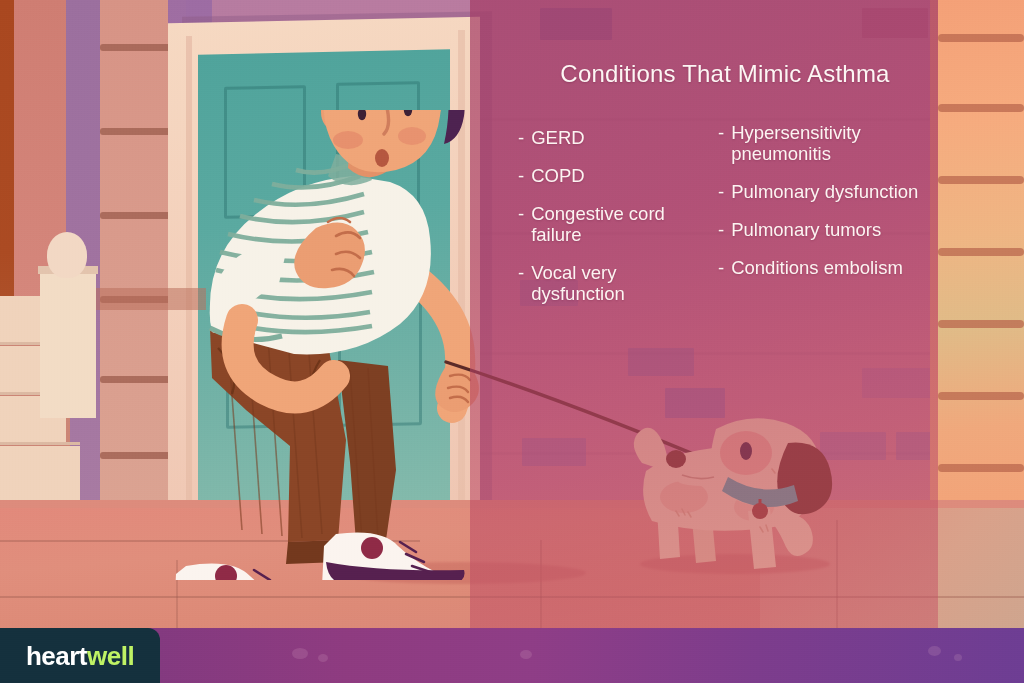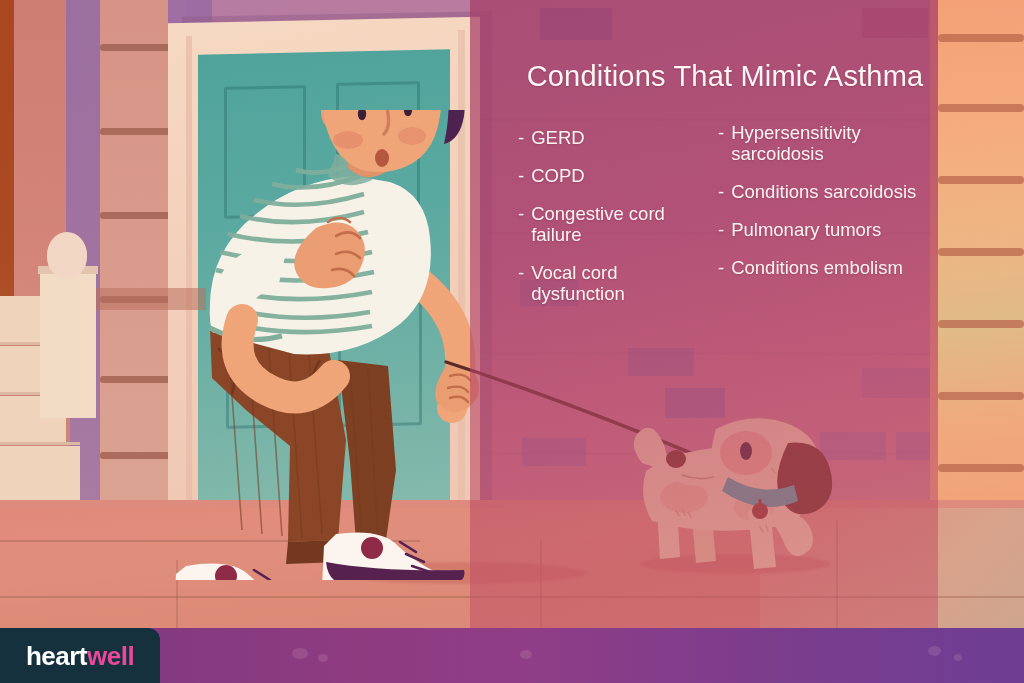--- a/index.html
+++ b/index.html
@@ -96,41 +96,41 @@
   #text-panel{
     left:470px;top:0;width:468px;height:632px;
     background:linear-gradient(170deg,
       rgba(163,58,100,.70) 0%,
       rgba(170,60,100,.66) 35%,
       rgba(186,70,100,.58) 65%,
       rgba(198,84,102,.50) 100%);
   }
   #title{
     left:510px;top:60px;width:430px;
-    color:#fdf6f4;font-size:29px;letter-spacing:.2px;
+    color:#fdf6f4;font-size:24px;letter-spacing:.2px;
     font-weight:400;text-align:center;white-space:nowrap;
     text-shadow:0 1px 2px rgba(90,25,55,.3);
   }
   .list-col{color:#fdf4f2;font-size:18.5px;line-height:21px;font-weight:400;
     text-shadow:0 1px 2px rgba(90,25,55,.25);}
   #col-a{left:518px;top:127px;width:190px;}
   #col-b{left:718px;top:122px;width:235px;}
   .li{display:flex;gap:7px;margin-bottom:17px;align-items:flex-start;}
   .li .dash{flex:0 0 auto;}
   .li .txt{flex:1 1 auto;}
 
   
   #bottom-bar{left:0;top:628px;width:1024px;height:55px;
     background:linear-gradient(90deg,#7c3c81 0%,#82397f 14%,#8e3b80 34%,#8e3d86 52%,#7c3c8c 74%,#6d3d93 100%);}
   .bb-dot{background:rgba(220,170,200,.18);border-radius:50%;}
   #logo-box{left:0;top:628px;width:160px;height:55px;background:#14303d;
     border-radius:0 12px 0 0;display:flex;align-items:center;justify-content:center;}
   #logo-text{font-size:26px;font-weight:bold;letter-spacing:-.5px;line-height:1;}
   .logo-very{color:#ffffff;}
-  .logo-well{color:#ec4899;}
+  .logo-well{color:#bef264;}
 
   
   #grain{left:0;top:0;width:1024px;height:683px;pointer-events:none;opacity:.16;
     background-image:
       repeating-linear-gradient(0deg, rgba(255,255,255,.05) 0 1px, transparent 1px 2px),
       repeating-linear-gradient(90deg, rgba(0,0,0,.04) 0 1px, transparent 1px 3px);
     mix-blend-mode:overlay;}
 </style>
 </head>
 <body>
@@ -389,32 +389,32 @@
     <div class="li">
       <span class="dash">-</span>
       <span class="txt">COPD</span>
     </div>
     <div class="li">
       <span class="dash">-</span>
       <span class="txt">Congestive cord failure</span>
     </div>
     <div class="li">
       <span class="dash">-</span>
-      <span class="txt">Vocal cord dysfunction</span>
+      <span class="txt">Vocal very dysfunction</span>
     </div>
   </div>
 
   <div class="abs list-col" id="col-b">
     <div class="li">
       <span class="dash">-</span>
-      <span class="txt">Hypersensitivity sarcoidosis</span>
-    </div>
-    <div class="li">
-      <span class="dash">-</span>
-      <span class="txt">Conditions sarcoidosis</span>
+      <span class="txt">Hypersensitivity pneumonitis</span>
+    </div>
+    <div class="li">
+      <span class="dash">-</span>
+      <span class="txt">Pulmonary dysfunction</span>
     </div>
     <div class="li">
       <span class="dash">-</span>
       <span class="txt">Pulmonary tumors</span>
     </div>
     <div class="li">
       <span class="dash">-</span>
       <span class="txt">Conditions embolism</span>
     </div>
   </div>

